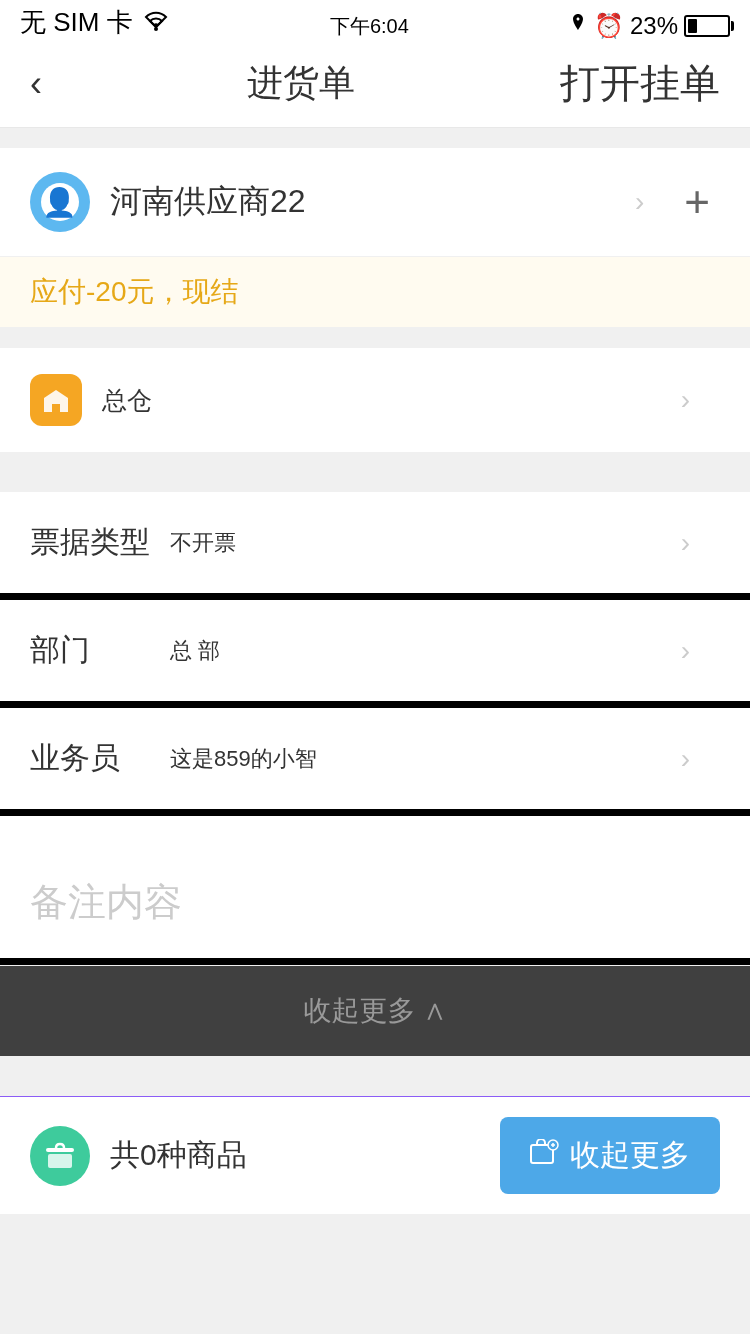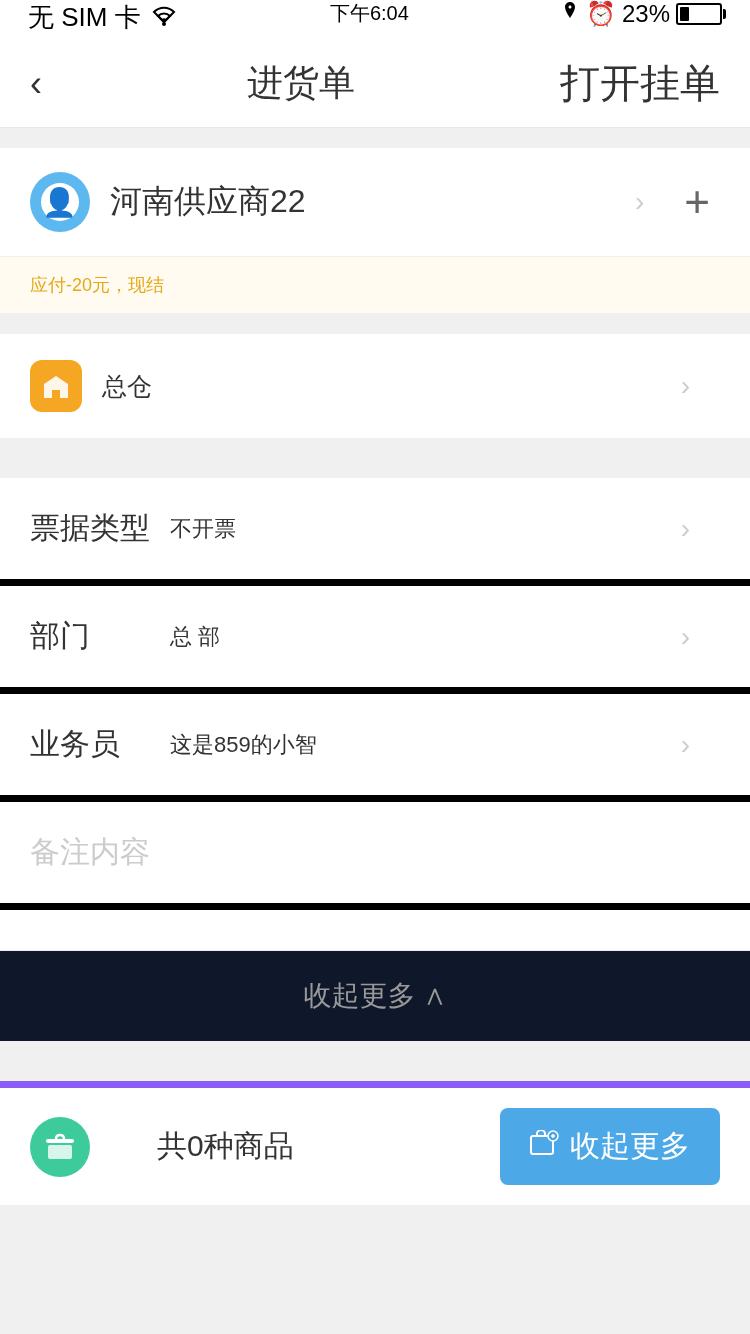--- a/index.html
+++ b/index.html
@@ -11,23 +11,23 @@
       background: #f0f0f0;
       font-size: 32px;
     }
 
     
     .status-bar {
       width: 750px;
       height: 40px;
       background: #fff;
       display: flex;
-      align-items: flex-start;
+      align-items: flex-end;
       justify-content: space-between;
-      padding: 0 28px;
+      padding: 0 20px;
       font-size: 26px;
       color: #000;
     }
     .status-left { display: flex; align-items: center; gap: 8px; }
     .status-center { font-size: 20px; font-weight: 500; }
     .status-right { display: flex; align-items: center; gap: 6px; font-size: 24px; }
     .battery-icon {
       width: 46px; height: 22px; border: 2px solid #000; border-radius: 3px;
       position: relative; display: flex; align-items: center; padding: 2px;
     }
@@ -105,21 +105,21 @@
       font-size: 44px;
       color: #666;
       cursor: pointer;
       padding: 0 10px;
     }
 
     
     .notice-row {
       background: #fffbf0;
       padding: 16px 30px;
-      font-size: 18px;
+      font-size: 28px;
       color: #e6a817;
       border-bottom: 1px solid #f0f0f0;
     }
 
     .section-gap-small { height: 20px; background: #f0f0f0; }
 
     
     .warehouse-row {
       display: flex;
       align-items: center;
@@ -157,48 +157,47 @@
       width: 140px;
       flex-shrink: 0;
     }
     .form-value {
       flex: 1;
       font-size: 22px;
       color: #333;
     }
     .form-placeholder {
       flex: 1;
-      font-size: 30px;
+      font-size: 38px;
       color: #ccc;
+      margin-top: 31px;
     }
 
     
     .collapse-row {
-      background: #0f172a;
+      background: #404040;
       display: flex;
       align-items: center;
       justify-content: center;
       padding: 26px 30px;
       border-top: 1px solid #f0f0f0;
-      margin-top: 40px;
     }
     .collapse-text {
       font-size: 28px;
       color: #999;
     }
 
     
     .bottom-bar {
       background: #fff;
       margin-top: 20px;
       display: flex;
       align-items: center;
       padding: 20px 30px;
-      border-top: 7px solid #8b5cf6;
-      gap: 47px;
+      border-top: 1px solid #8b5cf6;
     }
     .product-icon {
       width: 60px; height: 60px;
       border-radius: 50%;
       background: #3ecb9c;
       display: flex; align-items: center; justify-content: center;
       margin-right: 20px;
       flex-shrink: 0;
     }
     .product-count {

